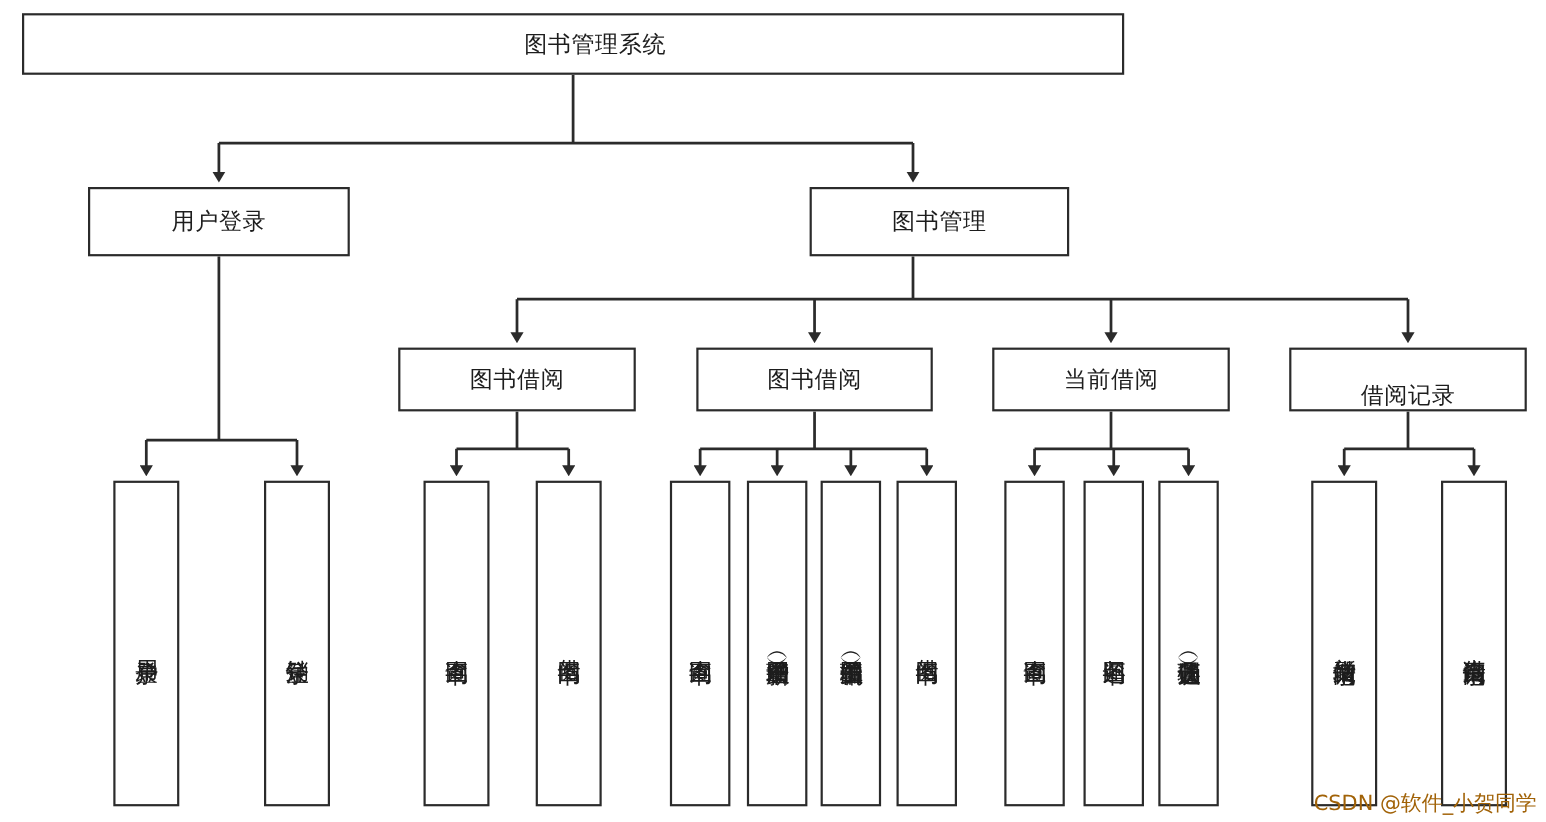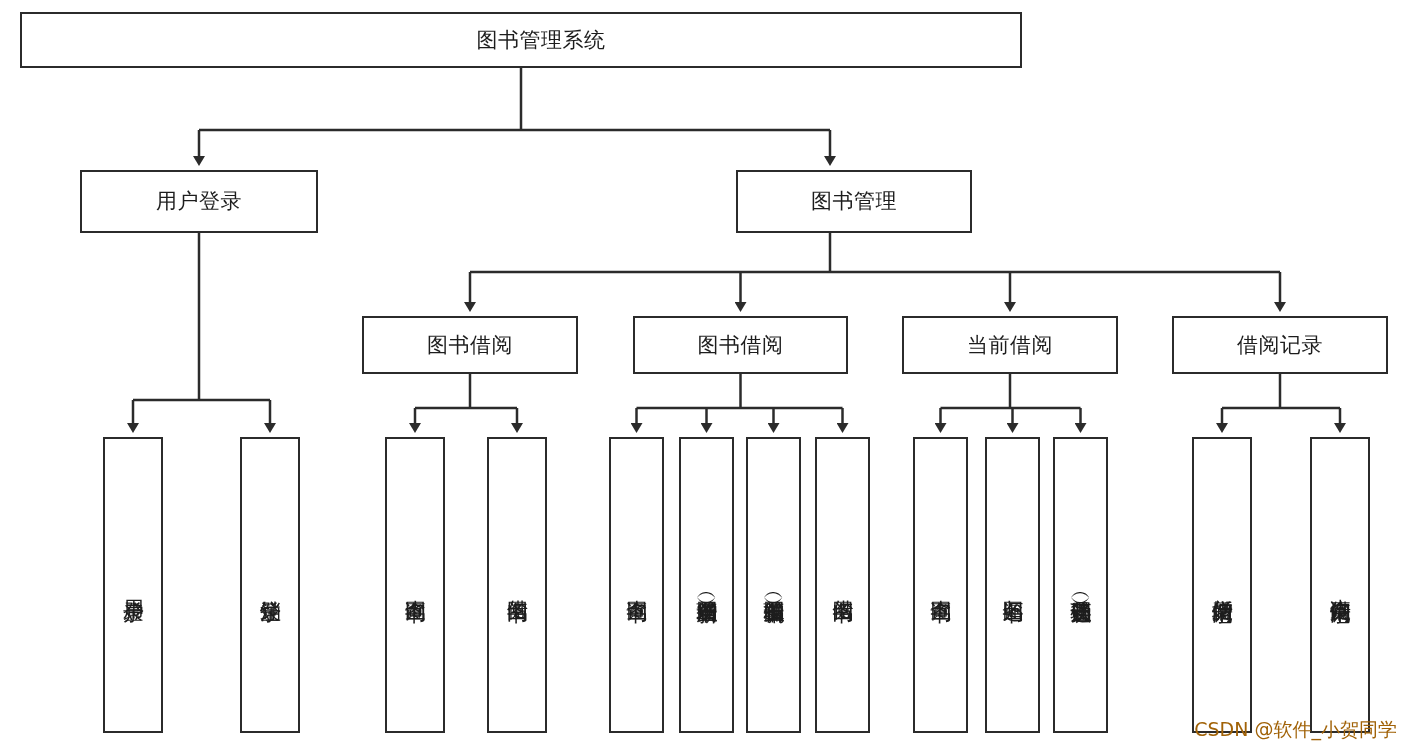--- a/index.html
+++ b/index.html
@@ -133,21 +133,21 @@
       </div>
       <div class="node horizontal" style="left: 362px; top: 316px; width: 216px; height: 58px;">
         <span class="label">图书借阅</span>
       </div>
       <div class="node horizontal" style="left: 633px; top: 316px; width: 215px; height: 58px;">
         <span class="label">图书借阅</span>
       </div>
       <div class="node horizontal" style="left: 902px; top: 316px; width: 216px; height: 58px;">
         <span class="label">当前借阅</span>
       </div>
-      <div class="node horizontal" style="left: 1172px; top: 316px; width: 216px; height: 58px;">
+      <div class="node horizontal" style="left: 1172px; top: 316px; width: 216px; height: 58px; align-items: flex-end;">
         <span class="label">借阅记录</span>
       </div>
       <div class="node vertical" style="left: 103px; top: 437px; width: 60px; height: 296px;">
         <span class="label">用户登录</span>
       </div>
       <div class="node vertical" style="left: 240px; top: 437px; width: 60px; height: 296px;">
         <span class="label">注销登录</span>
       </div>
       <div class="node vertical" style="left: 385px; top: 437px; width: 60px; height: 296px;">
         <span class="label">查询图书</span>

